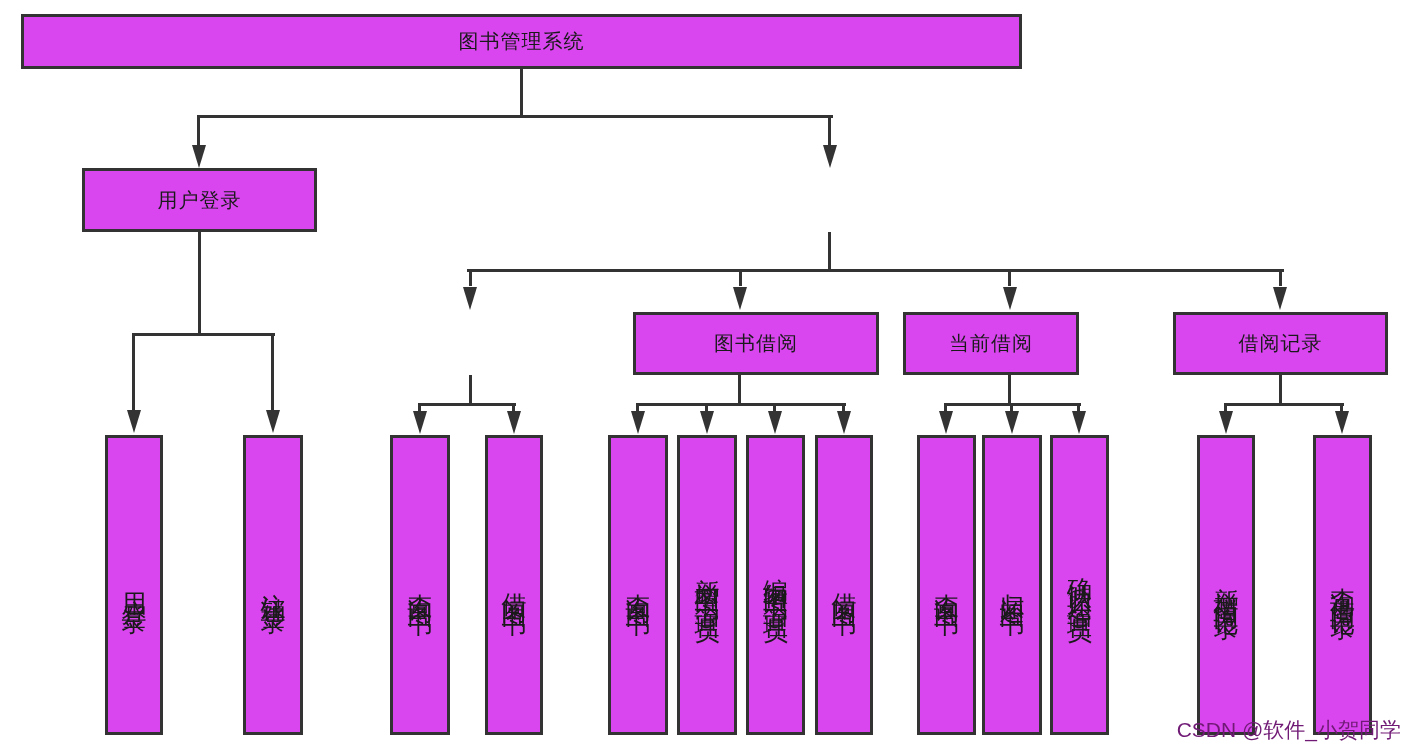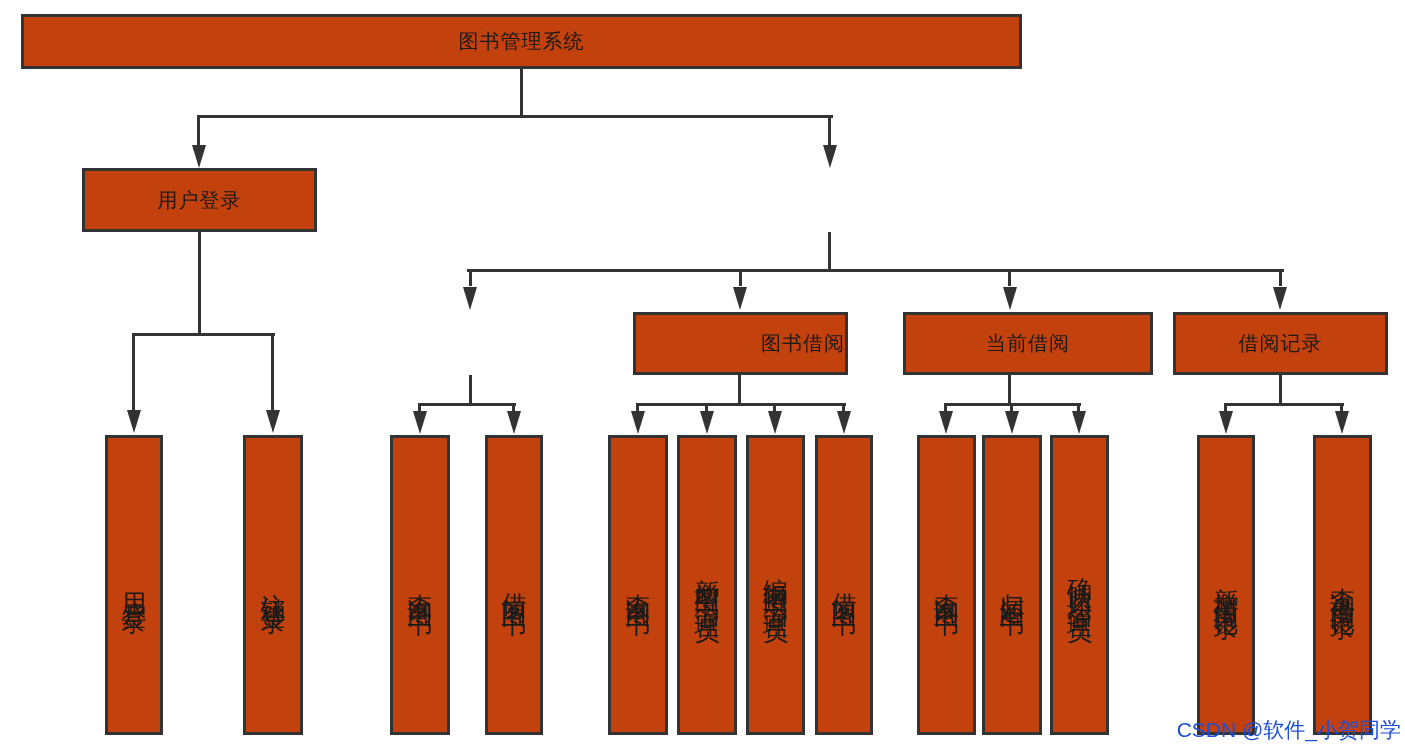--- a/index.html
+++ b/index.html
@@ -1,37 +1,37 @@
 <!DOCTYPE html>
 <html><head>
 <meta charset="utf-8">
 <style>
   html,body{margin:0;padding:0;background:#fff;}
   #stage{
     position:relative;width:1405px;height:747px;background:#ffffff;overflow:hidden;
     font-family:"Liberation Sans","DejaVu Sans",sans-serif;color:#1a1a1a;
   }
   .box{
-    position:absolute;background:#c2410c;border:3px solid #333333;box-sizing:border-box;
+    position:absolute;background:#d946ef;border:3px solid #333333;box-sizing:border-box;
     display:flex;align-items:center;justify-content:center;z-index:2;
   }
   .hbox span{font-size:20px;color:#1a1a1a;letter-spacing:1px;white-space:nowrap;}
   .vbox span{
     writing-mode:vertical-rl;text-orientation:mixed;
     font-size:25px;letter-spacing:6px;color:#1a1a1a;line-height:1;
   }
   .line{position:absolute;background:#333333;z-index:1;}
   .arrow{
     position:absolute;width:0;height:0;z-index:1;
     border-left:7px solid transparent;border-right:7px solid transparent;
     border-top:23px solid #333333;
   }
   #watermark{
     position:absolute;right:4px;bottom:3px;z-index:5;
-    font-size:21px;color:#1d4ed8;white-space:nowrap;
+    font-size:21px;color:#701a75;white-space:nowrap;
   }
 </style>
 </head>
 <body>
 
 <div id="stage">
 
   <div class="box hbox" style="left:21px;top:14px;width:1001px;height:55px;">
     <span>图书管理系统</span>
   </div>
@@ -58,24 +58,24 @@
   <div class="line" style="left:467px;top:269px;width:817px;height:3px;"></div>
   <div class="line" style="left:469px;top:272px;width:3px;height:14px;"></div>
   <div class="arrow" style="left:463px;top:287px;"></div>
   <div class="line" style="left:739px;top:272px;width:3px;height:14px;"></div>
   <div class="arrow" style="left:733px;top:287px;"></div>
   <div class="line" style="left:1008px;top:272px;width:3px;height:14px;"></div>
   <div class="arrow" style="left:1003px;top:287px;"></div>
   <div class="line" style="left:1279px;top:272px;width:3px;height:14px;"></div>
   <div class="arrow" style="left:1273px;top:287px;"></div>
 
-  <div class="box hbox" style="left:633px;top:312px;width:215px;height:63px;justify-content:flex-end;">
+  <div class="box hbox" style="left:633px;top:312px;width:246px;height:63px;">
     <span>图书借阅</span>
   </div>
-  <div class="box hbox" style="left:903px;top:312px;width:250px;height:63px;">
+  <div class="box hbox" style="left:903px;top:312px;width:176px;height:63px;">
     <span>当前借阅</span>
   </div>
   <div class="box hbox" style="left:1173px;top:312px;width:215px;height:63px;">
     <span>借阅记录</span>
   </div>
 
   <div class="line" style="left:469px;top:375px;width:3px;height:31px;"></div>
   <div class="line" style="left:418px;top:403px;width:98px;height:3px;"></div>
   <div class="line" style="left:418px;top:406px;width:3px;height:6px;"></div>
   <div class="arrow" style="left:413px;top:411px;"></div>

